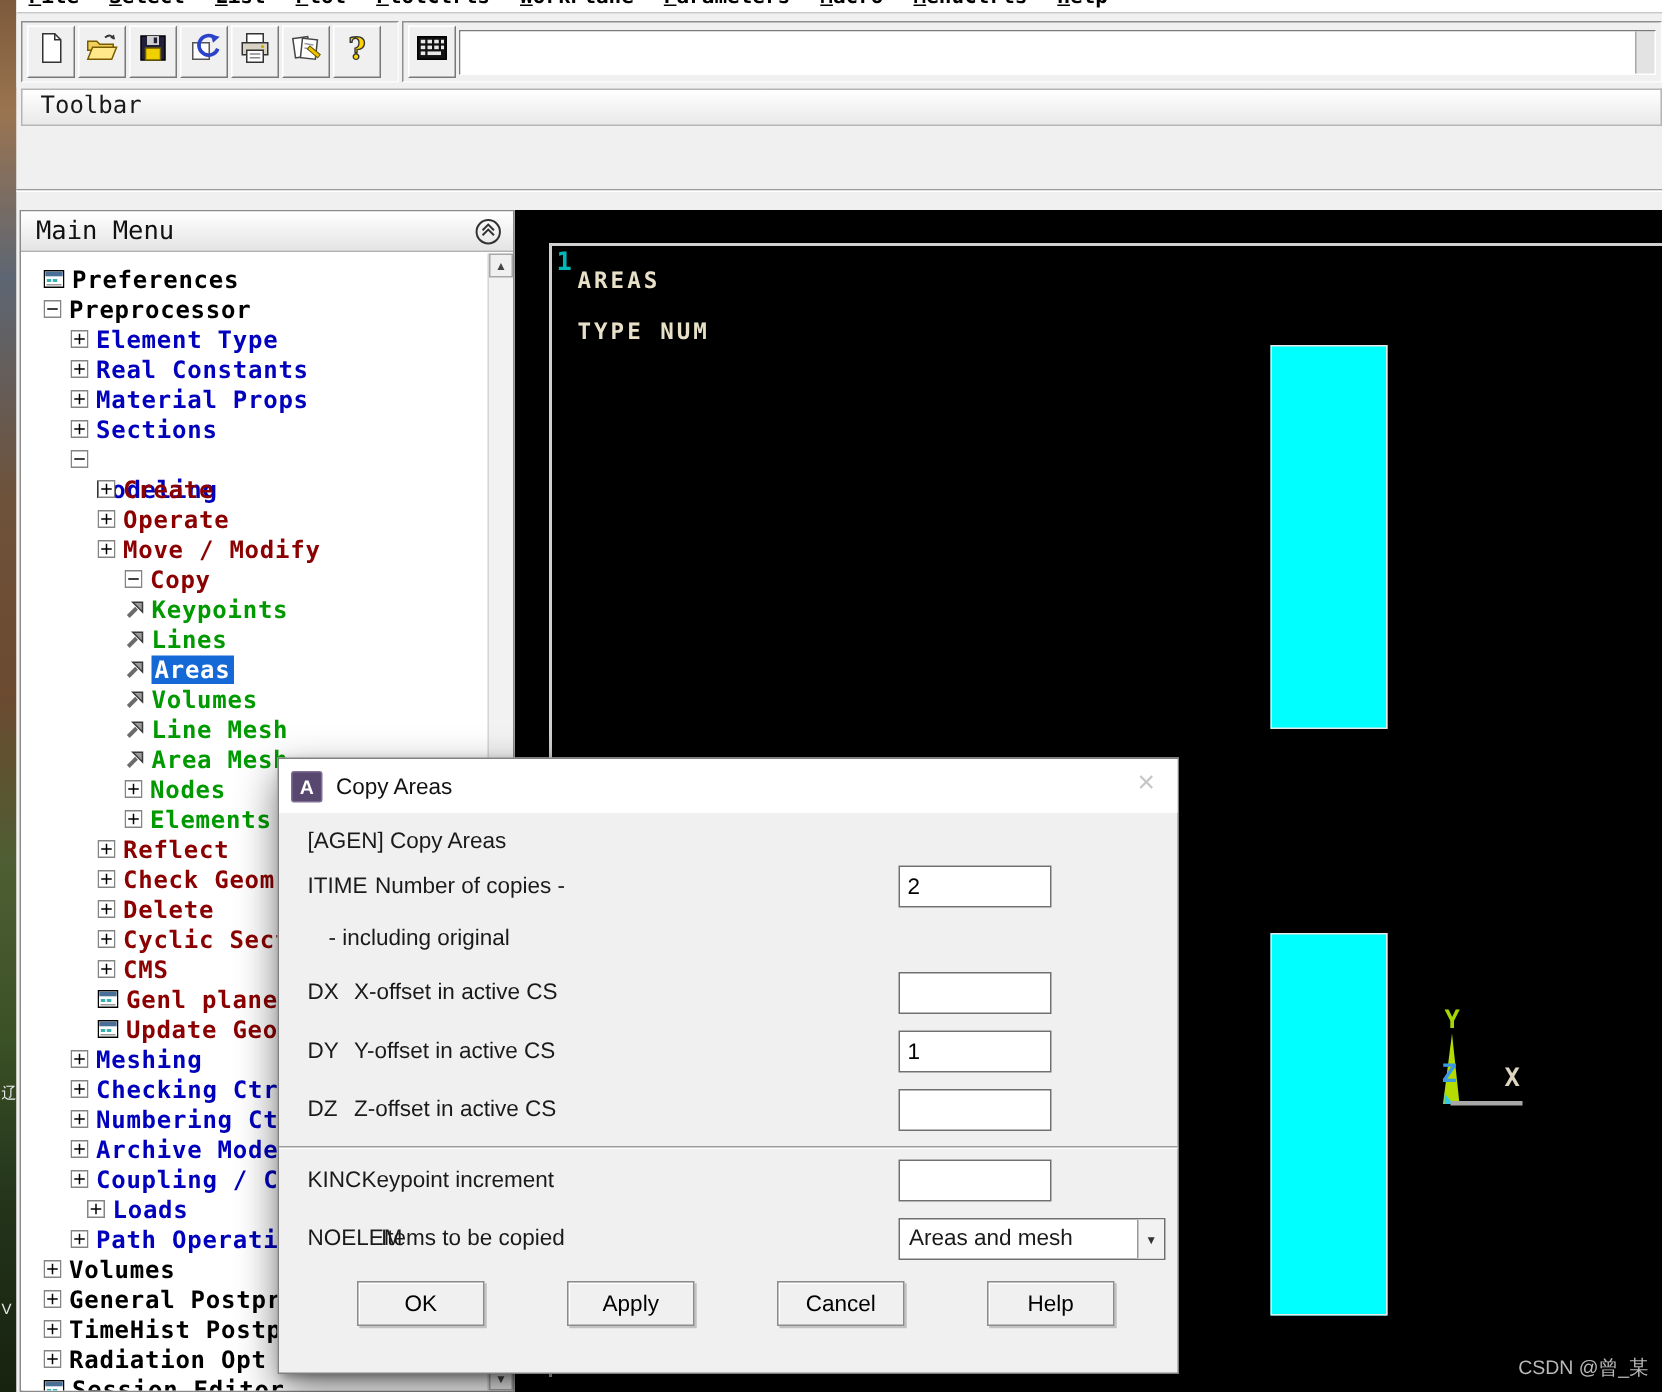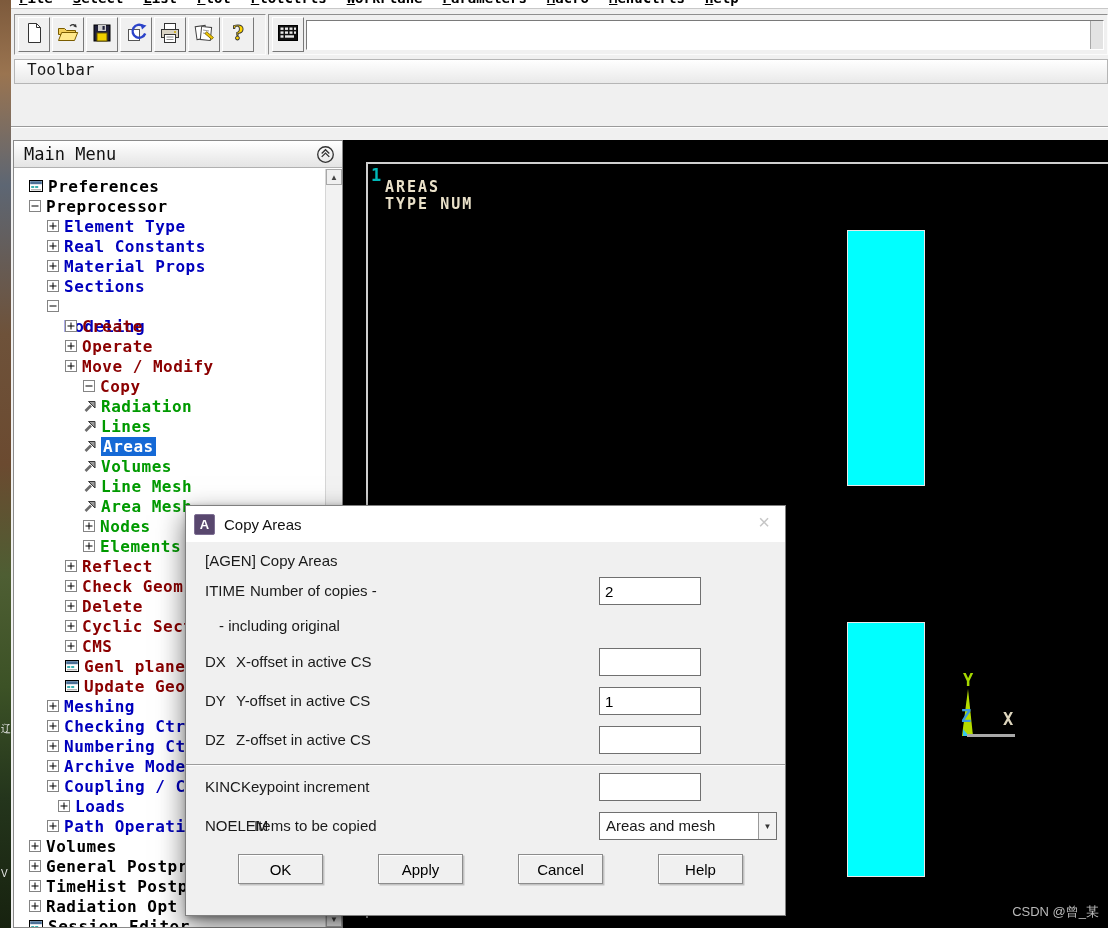--- a/index.html
+++ b/index.html
@@ -210,21 +210,21 @@
 
 
   <div id="main-groove" class="abs"></div>
 
   <div id="graphics" class="abs">
     <div id="frame-h" class="abs"></div>
     <div id="frame-v" class="abs"></div>
     <div id="plot-id" class="abs">1</div>
     <div id="annotations">
         <div class="annotation" style="top: 38px;">AREAS</div>
-        <div class="annotation" style="top: 55px;">TYPE NUM</div>
+        <div class="annotation" style="top: 72px;">TYPE NUM</div>
       </div>
     <div id="area-rect-1" class="area-rect"></div>
     <div id="area-rect-2" class="area-rect"></div>
     <div id="triad" class="abs">
       <svg id="triad-wedge" width="14" height="48">
         <polygon points="6,0 0,47 11,47" fill="#b4dc00"></polygon>
         <polygon points="1,40 1,47 7,47" fill="#37c8e8"></polygon>
       </svg>
       <span id="triad-y">Y</span>
       <span id="triad-z">Z</span>
@@ -353,21 +353,21 @@
           </span>
           <span class="tree-label" style="color: rgb(139, 0, 0);">Copy</span>
         </div>
         <div class="tree-row" style="top: 227px; left: 68px;">
           <span class="tree-icon">
             <svg width="13" height="13">
               <line x1="2.5" y1="11" x2="8" y2="5.5" stroke="#6b6b6b" stroke-width="2.6"></line>
               <polygon points="5.5,1.5 12,1.5 12,8" fill="#9a9a9a" stroke="#3a3a3a" stroke-width="1"></polygon>
             </svg>
           </span>
-          <span class="tree-label" style="color: rgb(0, 154, 0);">Radiation</span>
+          <span class="tree-label" style="color: rgb(0, 154, 0);">Keypoints</span>
         </div>
         <div class="tree-row" style="top: 247px; left: 68px;">
           <span class="tree-icon">
             <svg width="13" height="13">
               <line x1="2.5" y1="11" x2="8" y2="5.5" stroke="#6b6b6b" stroke-width="2.6"></line>
               <polygon points="5.5,1.5 12,1.5 12,8" fill="#9a9a9a" stroke="#3a3a3a" stroke-width="1"></polygon>
             </svg>
           </span>
           <span class="tree-label" style="color: rgb(0, 154, 0);">Lines</span>
         </div>

